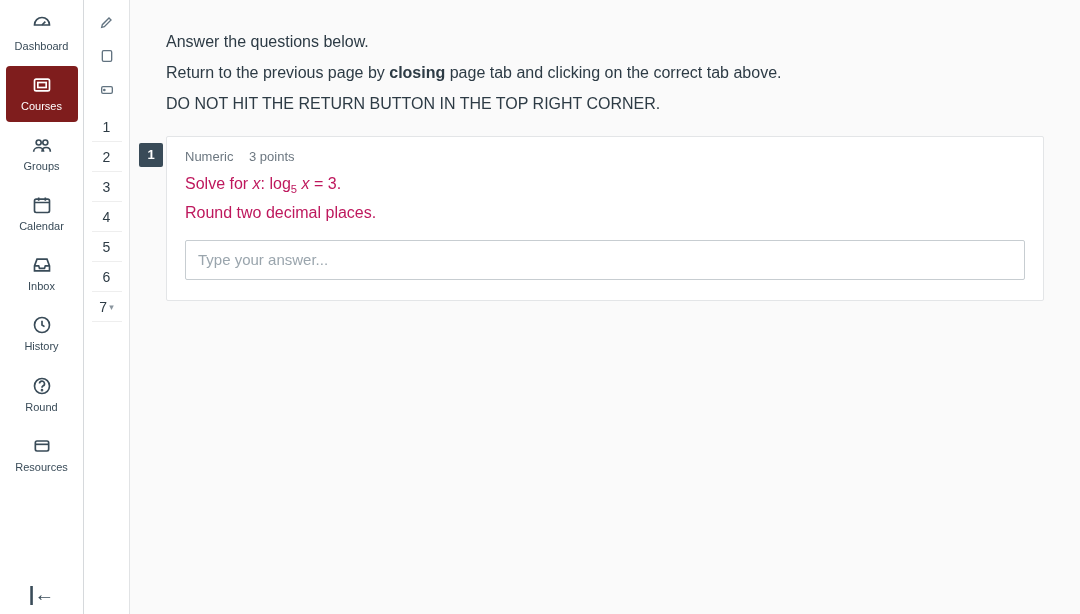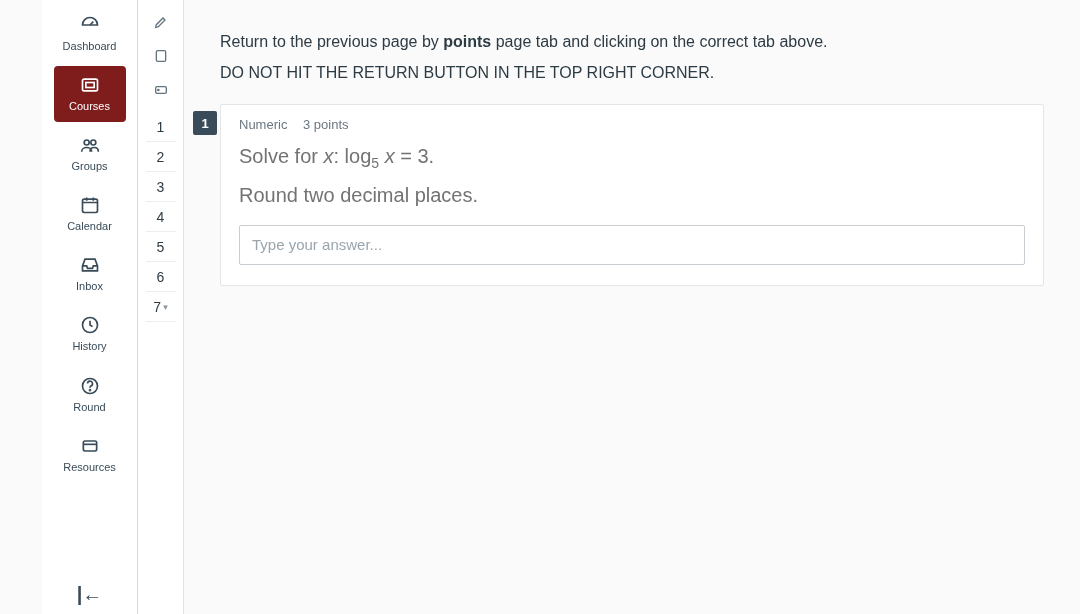--- a/index.html
+++ b/index.html
@@ -1,29 +1,28 @@
 <!DOCTYPE html>
 <html><head>
 <meta charset="utf-8">
 <style>
   * { box-sizing: border-box; margin: 0; padding: 0; }
   html, body { height: 100%; font-family: "Helvetica Neue", Arial, sans-serif; }
   body { display: flex; background: #fafafa; color: #2d3b45; width:1080px; height:614px; overflow:hidden; }
 
   
   .global-nav {
-    width: 96px;
+    width: 84px;
     background: #fff;
     border-right: 1px solid #d6d9dc;
     display: flex;
     flex-direction: column;
     align-items: center;
     padding-top: 4px;
     font-size: 11px;
-    margin-left: 42px;
   }
   .nav-item {
     width: 72px;
     padding: 8px 2px 10px;
     margin: 2px 0;
     text-align: center;
     border-radius: 4px;
     color: #394b58;
     cursor: pointer;
   }
@@ -90,21 +89,21 @@
   .q-badge {
     position:absolute; left:-28px; top:6px;
     width:24px; height:24px;
     background:#394b58; color:#fff;
     font-size:13px; font-weight:700;
     display:flex; align-items:center; justify-content:center;
     border-radius:2px;
   }
   .q-meta { font-size:13px; color:#6c7780; padding:12px 18px 4px; }
   .q-meta span { margin-right:12px; }
-  .q-body { padding: 2px 18px 0; font-size:20px; line-height:1.8; color:#737373; }
+  .q-body { padding: 2px 18px 0; font-size:16px; line-height:1.8; color:#be185d; }
   .q-body .math { font-style:italic; }
   .q-body sub { font-size:0.7em; vertical-align:sub; }
   .answer-input {
     margin:12px 18px 0;
     width:calc(100% - 36px);
     height:40px;
     border:1px solid #c7cdd1;
     border-radius:2px;
     padding:0 12px;
     font-size:15px;
@@ -234,22 +233,23 @@
     </div>
     <div class="num">
       <span>7</span>
       <span class="caret">▾</span>
     </div>
   </div>
 
 <main class="main">
 
   <div class="instructions">
+    <p>Answer the questions below.</p>
     <p>
-      <span>Return to the previous page by </span><strong>points</strong><span> page tab and clicking on the correct tab above.</span>
+      <span>Return to the previous page by </span><strong>closing</strong><span> page tab and clicking on the correct tab above.</span>
     </p>
     <p class="caps">DO NOT HIT THE RETURN BUTTON IN THE TOP RIGHT CORNER.</p>
   </div>
 
   <div class="question-block">
     <div class="q-badge">1</div>
     <div class="q-meta">
       <span>Numeric</span>
       <span>3 points</span>
     </div>

